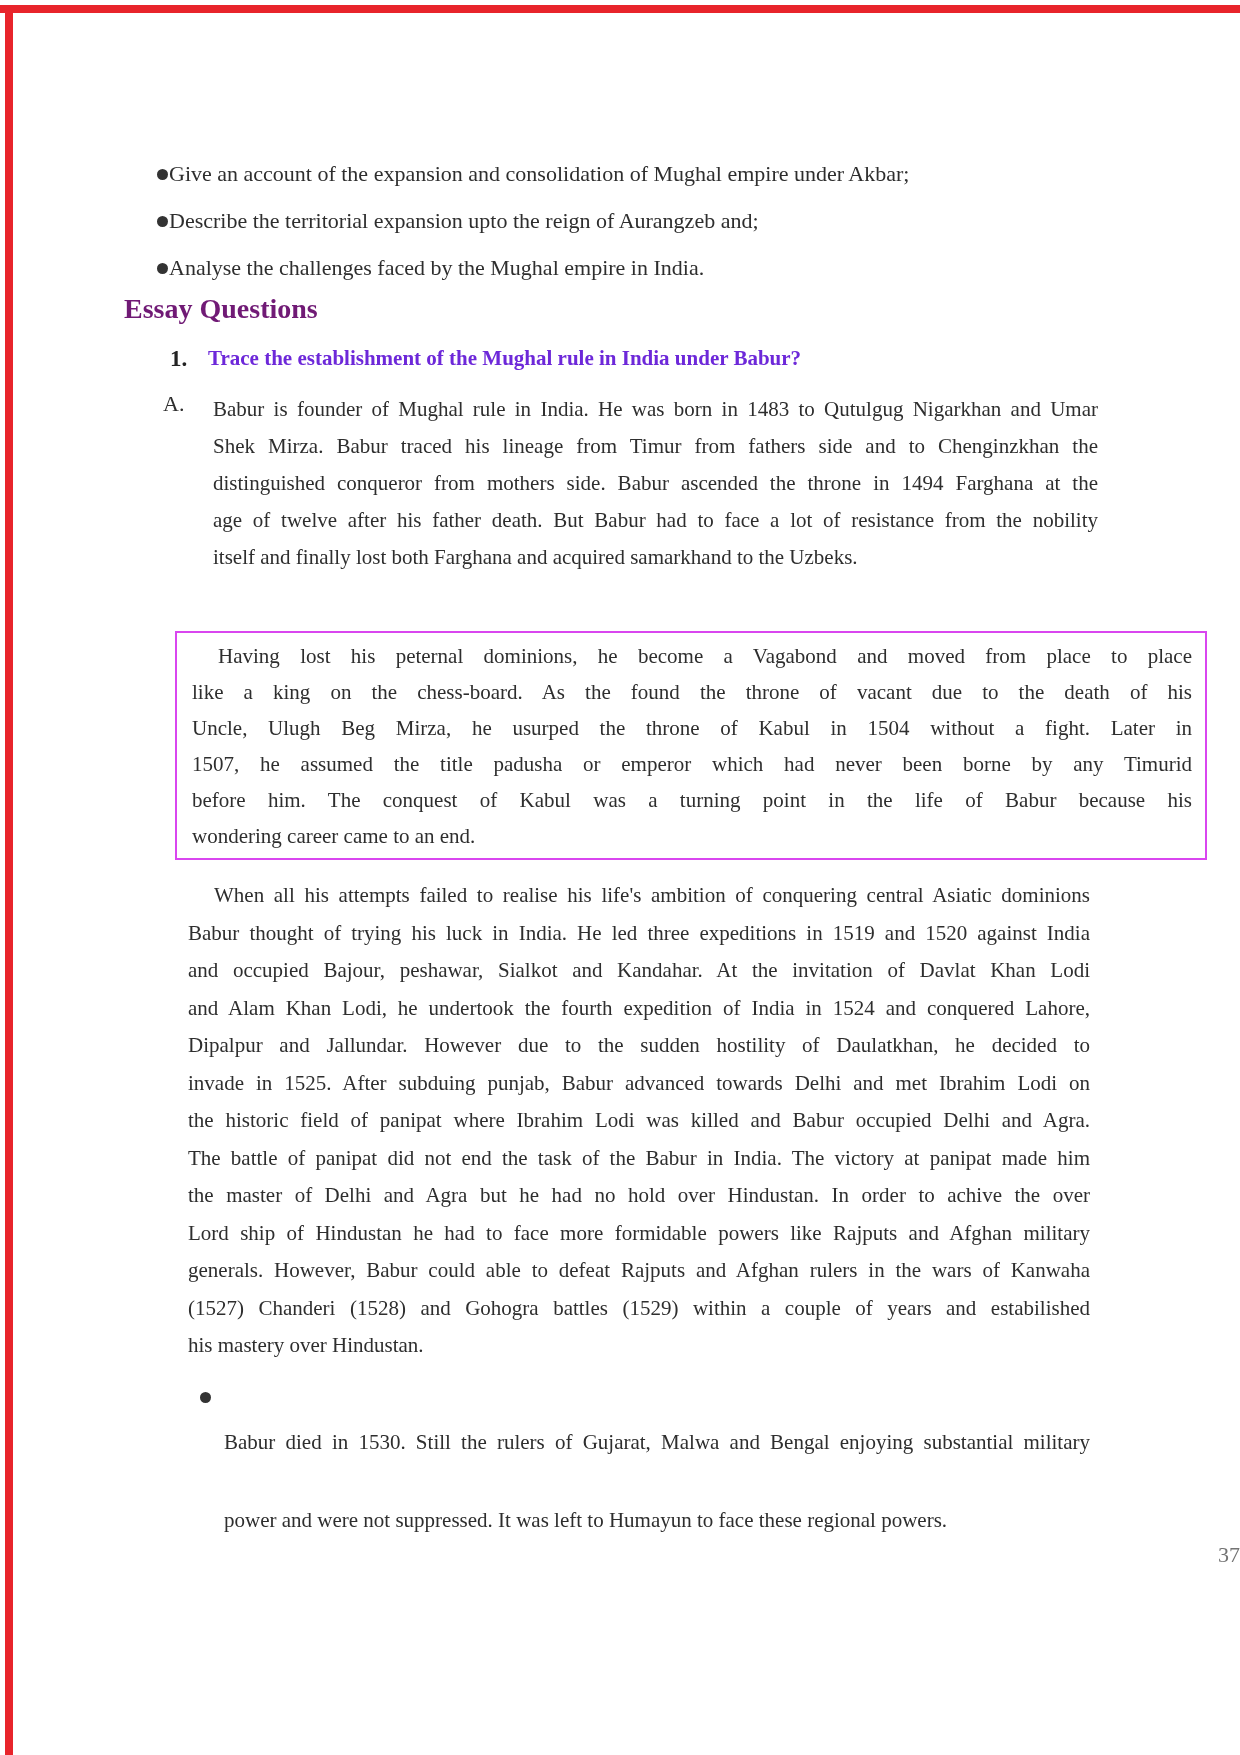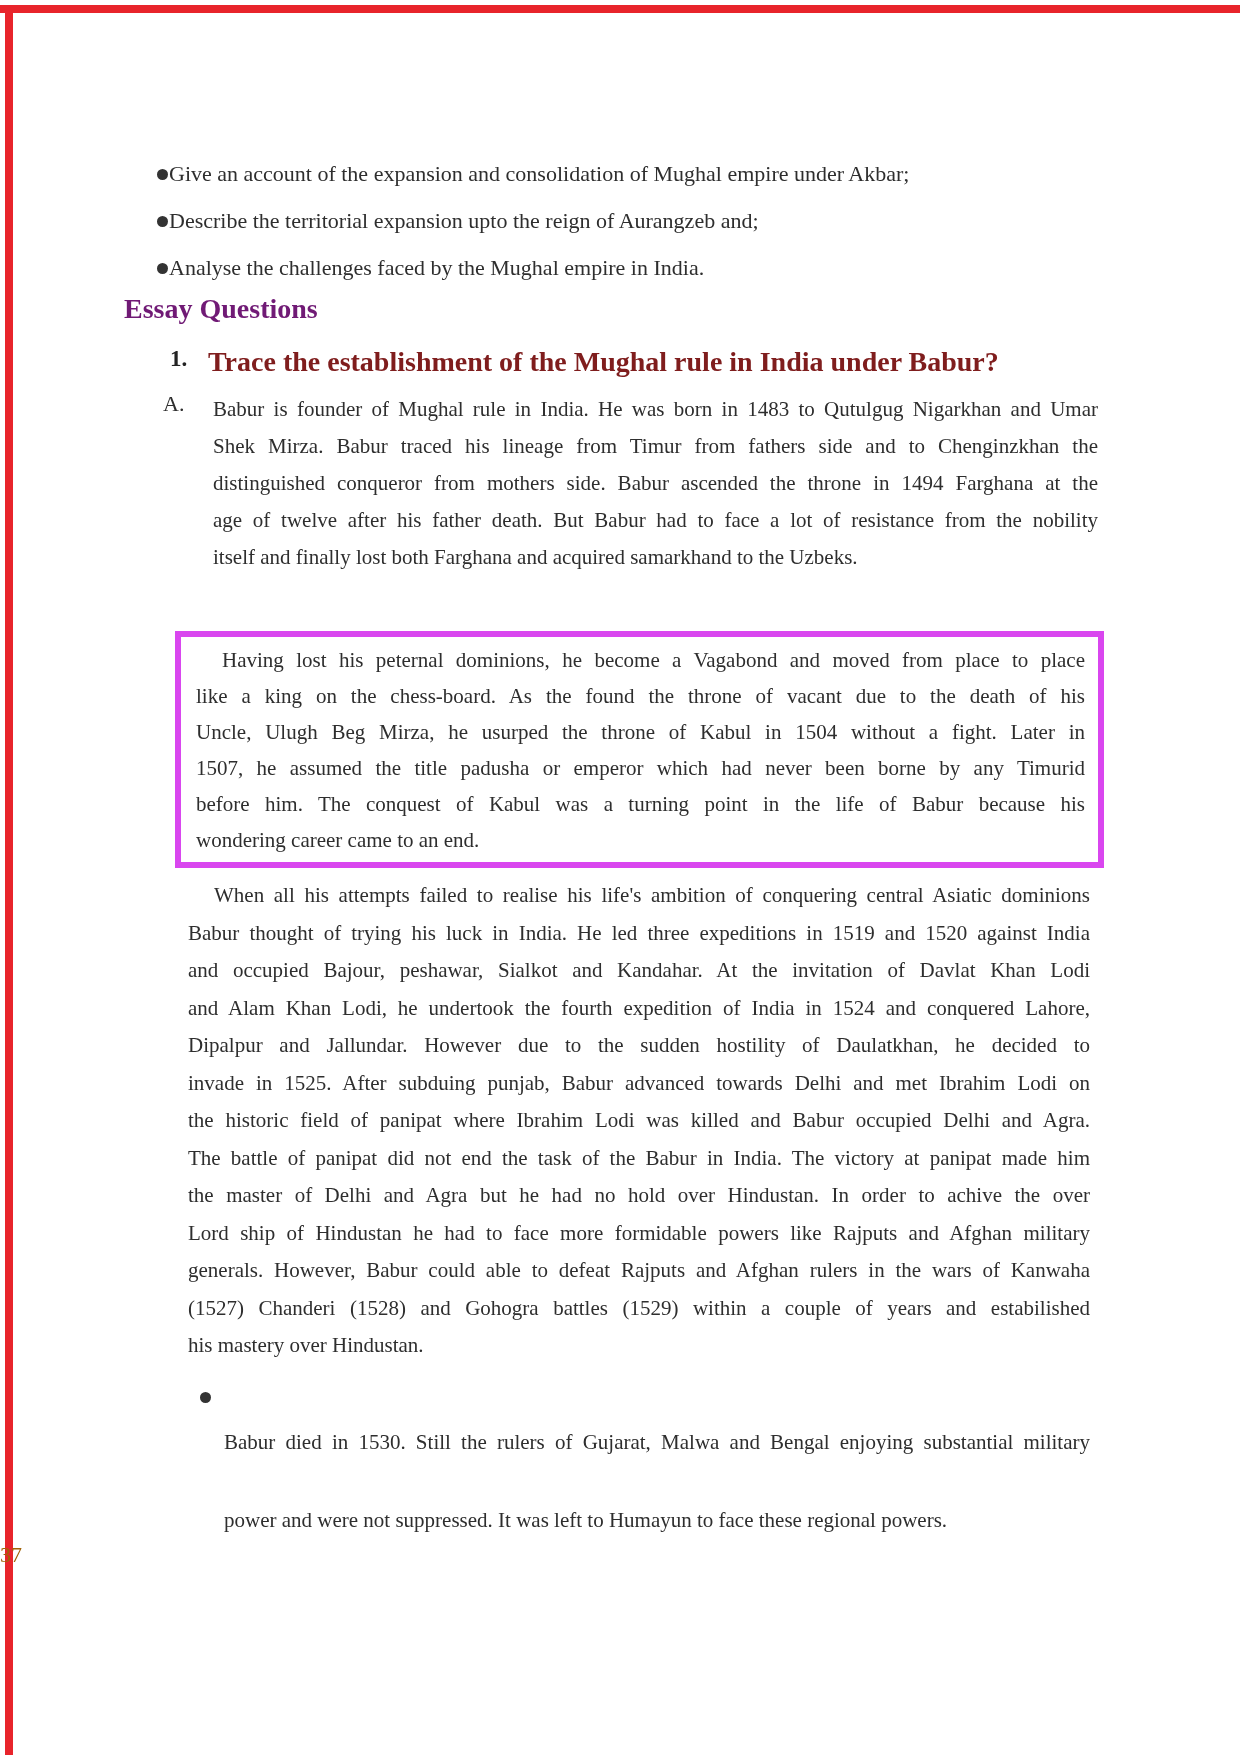--- a/index.html
+++ b/index.html
@@ -30,50 +30,50 @@
   }
   .bullet-row .bullet-text {
     margin-left:1px; font-size:22px; line-height:28px; color:#2e2e2e;
   }
   .essay-heading {
     position:absolute; left:124px; top:293px;
     font-size:28px; font-weight:bold; color:#701a75;
   }
   .question-row { position:absolute; left:170px; top:346px; width:920px; }
   .q-num { position:absolute; left:0; top:0; font-size:23px; font-weight:bold; color:#232323; }
-  .q-text { position:absolute; left:38px; top:0; font-size:28px; font-weight:bold; color:#7f1d1d; }
+  .q-text { position:absolute; left:38px; top:0; font-size:21px; font-weight:bold; color:#6d28d9; }
   .answer-label {
     position:absolute; left:163px; top:391px;
     font-size:22px; color:#2e2e2e;
   }
   .lines { font-size:21px; color:#2e2e2e; }
   .lines .line {
     text-align:justify; text-align-last:justify; text-justify:inter-word;
   }
   .lines .line.last { text-align-last:left; }
   .para-a { position:absolute; left:213px; top:391px; width:885px; }
   .para-a .line { line-height:37px; }
   .boxed-note {
-    position:absolute; left:175px; top:631px; width:929px;
-    border:6px solid #d946ef; box-sizing:border-box;
+    position:absolute; left:175px; top:631px; width:1032px;
+    border:2px solid #d946ef; box-sizing:border-box;
     padding:5px 13px 4px 15px;
   }
   .boxed-note .line { line-height:36px; }
   .indent-first .line:first-child { text-indent:26px; }
   .body-para { position:absolute; left:188px; top:877px; width:902px; }
   .body-para .line { line-height:37.5px; }
   .closing-bullet-dot {
     position:absolute; left:200px; top:1392px;
     width:11px; height:11px; border-radius:50%; background:#333333;
   }
   .closing-bullet { position:absolute; left:224px; top:1383px; width:866px; }
   .closing-bullet .line { line-height:38px;margin-top:40px; }
   .page-number {
     position:absolute; left:0; top:1542px; width:100%;
-    text-align:left; font-size:22px; color:#a16207;
+    text-align:right; font-size:22px; color:#737373;
   }
 </style>
 </head>
 <body>
 
 <div class="page">
 
   <div class="rule-top"></div>
   <div class="rule-left"></div>
 

